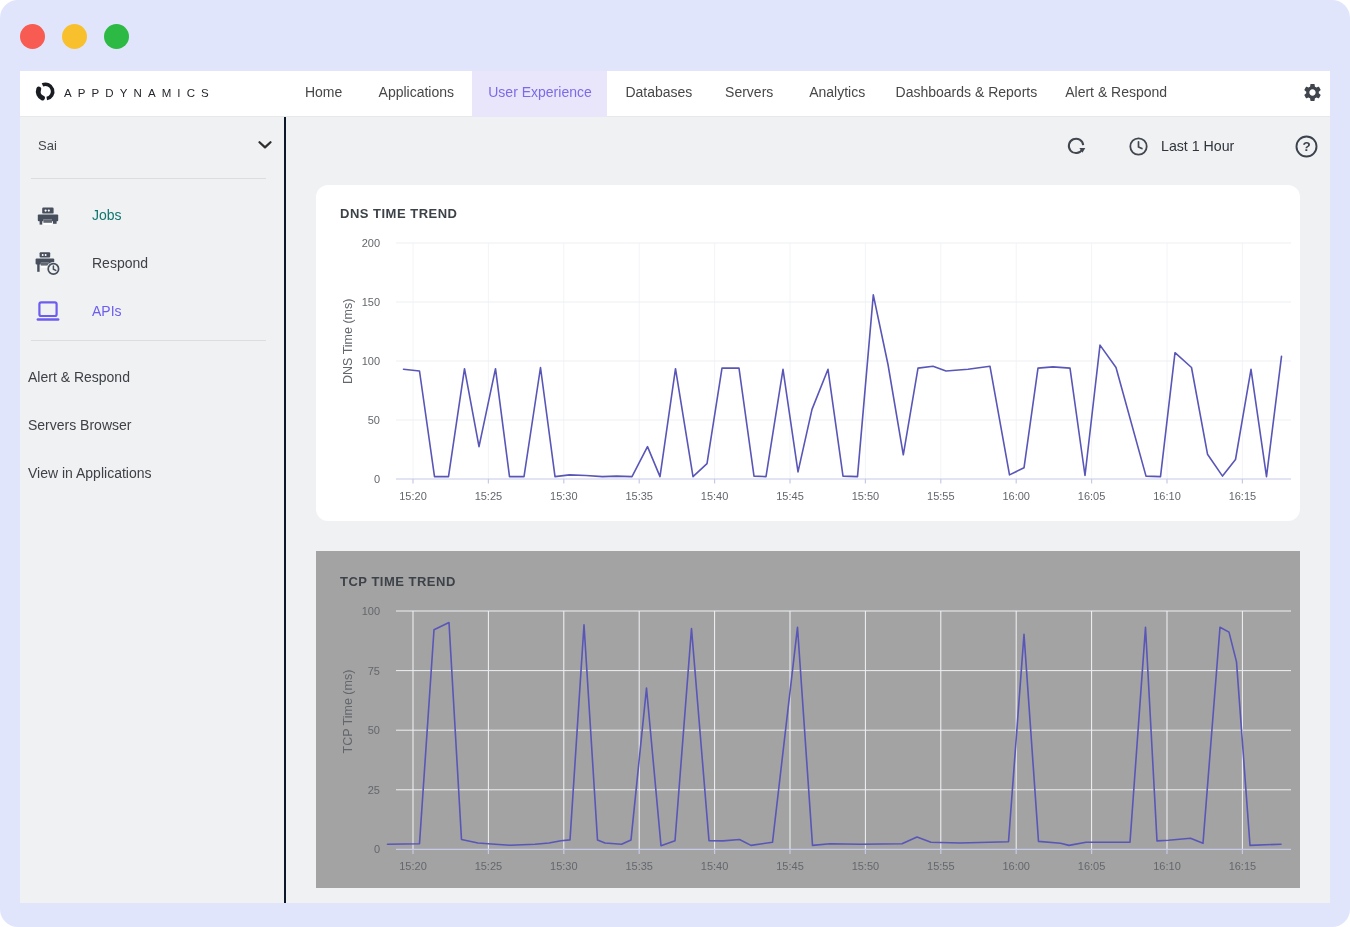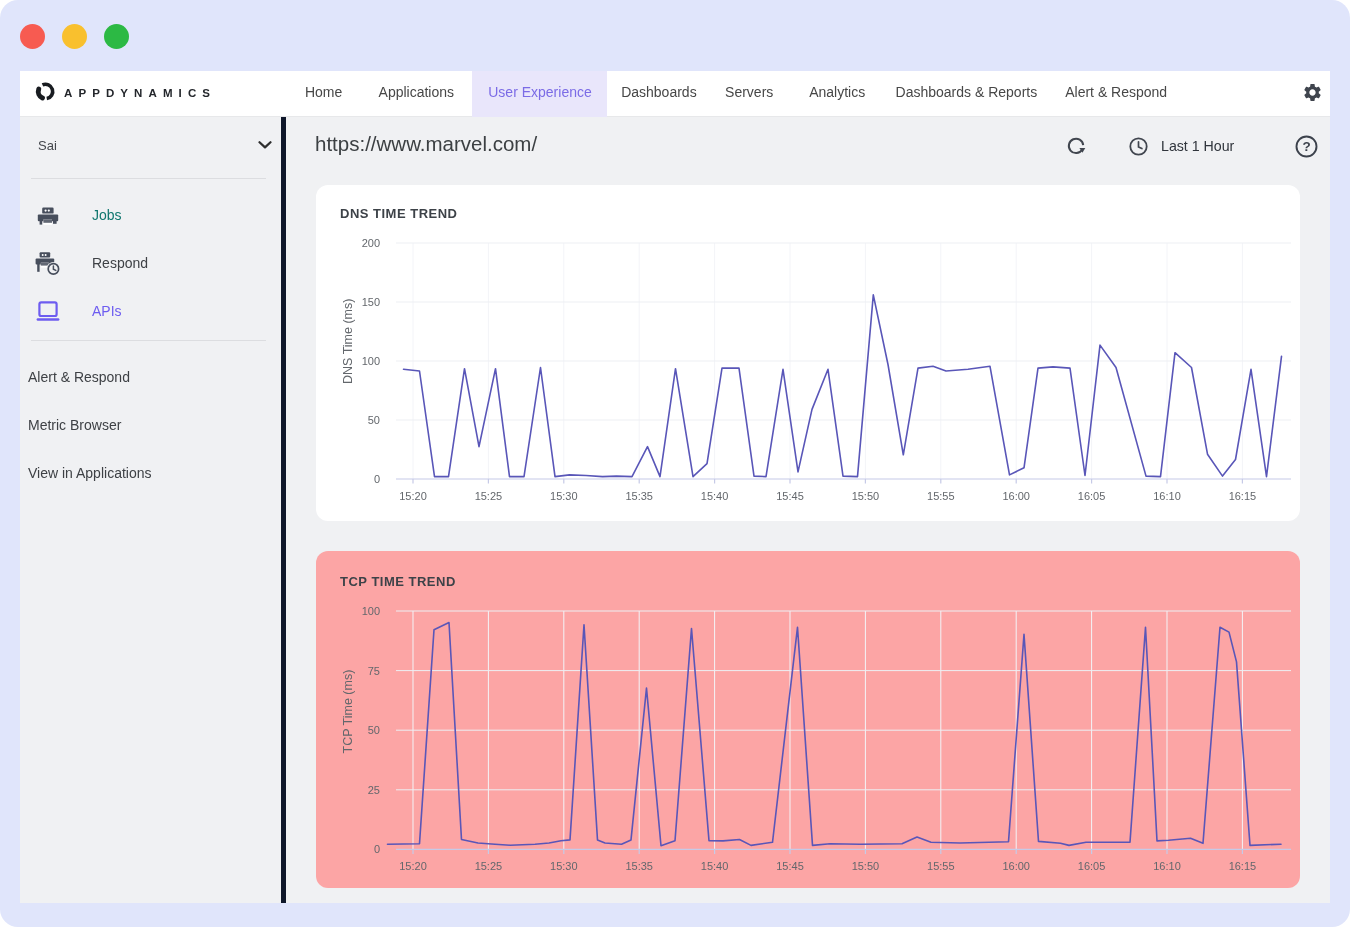--- a/index.html
+++ b/index.html
@@ -10,36 +10,36 @@
 <div class="abs" style="left:62.3px;top:24.3px;width:25px;height:25px;border-radius:50%;background:#f9c02e"></div>
 <div class="abs" style="left:103.8px;top:24.3px;width:25px;height:25px;border-radius:50%;background:#2cb944"></div>
 
 <div class="abs" style="left:20px;top:71px;width:1310px;height:832px;background:#f0f1f3;overflow:hidden">
 
   <div class="abs" style="left:0;top:0;width:1310px;height:46px;background:#fff;border-bottom:1px solid #e7e8ea">
     <div style="position:absolute;left:451.8px;top:0;width:135.5px;height:46px;background:#e9e6fb"></div>
 <div style="position:absolute;left:303.6px;top:0;height:46px;line-height:43.5px;transform:translateX(-50%);font-size:14px;color:#474747;white-space:nowrap">Home</div>
 <div style="position:absolute;left:396.3px;top:0;height:46px;line-height:43.5px;transform:translateX(-50%);font-size:14px;color:#474747;white-space:nowrap">Applications</div>
 <div style="position:absolute;left:520.0px;top:0;height:46px;line-height:43.5px;transform:translateX(-50%);font-size:14px;color:#7b6be6;white-space:nowrap">User Experience</div>
-<div style="position:absolute;left:638.9px;top:0;height:46px;line-height:43.5px;transform:translateX(-50%);font-size:14px;color:#474747;white-space:nowrap">Dashboards</div>
+<div style="position:absolute;left:638.9px;top:0;height:46px;line-height:43.5px;transform:translateX(-50%);font-size:14px;color:#474747;white-space:nowrap">Databases</div>
 <div style="position:absolute;left:729.2px;top:0;height:46px;line-height:43.5px;transform:translateX(-50%);font-size:14px;color:#474747;white-space:nowrap">Servers</div>
 <div style="position:absolute;left:817.2px;top:0;height:46px;line-height:43.5px;transform:translateX(-50%);font-size:14px;color:#474747;white-space:nowrap">Analytics</div>
 <div style="position:absolute;left:946.4px;top:0;height:46px;line-height:43.5px;transform:translateX(-50%);font-size:14px;color:#474747;white-space:nowrap">Dashboards &amp; Reports</div>
 <div style="position:absolute;left:1096.2px;top:0;height:46px;line-height:43.5px;transform:translateX(-50%);font-size:14px;color:#474747;white-space:nowrap">Alert &amp; Respond</div>
     <svg class="abs" style="left:15px;top:9px" width="22" height="23" viewBox="0 0 22 23">
       <path d="M 7.46 4.97 A 7.2 7.2 0 1 1 11.75 18.59" stroke="#191c21" stroke-width="3.6" fill="none" stroke-linecap="butt"></path>
       <path d="M 7.46 18.03 A 7.2 7.2 0 0 1 3.73 9.04" stroke="#191c21" stroke-width="4.9" fill="none" stroke-linecap="round"></path>
     </svg>
-    <div class="abs" style="left:44px;top:0;height:46px;line-height:45px;font-size:11.5px;font-weight:bold;letter-spacing:6.1px;color:#23262b">APPDYNAMICS</div>
+    <div class="abs" style="left:44px;top:0;height:46px;line-height:45px;font-size:11.5px;font-weight:normal;letter-spacing:6.1px;color:#23262b">APPDYNAMICS</div>
     <svg class="abs" style="left:1282px;top:10.5px" width="21" height="21" viewBox="0 0 24 24" fill="#3f444d">
       <path d="M19.14 12.94c.04-.3.06-.61.06-.94 0-.32-.02-.64-.07-.94l2.03-1.58c.18-.14.23-.41.12-.61l-1.92-3.32c-.12-.22-.37-.29-.59-.22l-2.39.96c-.5-.38-1.03-.7-1.62-.94l-.36-2.54c-.04-.24-.24-.41-.48-.41h-3.84c-.24 0-.43.17-.47.41l-.36 2.54c-.59.24-1.13.57-1.62.94l-2.39-.96c-.22-.08-.47 0-.59.22L2.74 8.87c-.12.21-.08.47.12.61l2.03 1.58c-.05.3-.09.63-.09.94s.02.64.07.94l-2.03 1.58c-.18.14-.23.41-.12.61l1.92 3.32c.12.22.37.29.59.22l2.39-.96c.5.38 1.03.7 1.62.94l.36 2.54c.05.24.24.41.48.41h3.84c.24 0 .44-.17.47-.41l.36-2.54c.59-.24 1.13-.56 1.62-.94l2.39.96c.22.08.47 0 .59-.22l1.92-3.32c.12-.22.07-.47-.12-.61l-2.01-1.58zM12 15.6c-1.98 0-3.6-1.62-3.6-3.6s1.62-3.6 3.6-3.6 3.6 1.62 3.6 3.6-1.62 3.6-3.6 3.6z"></path>
     </svg>
   </div>
 
-  <div class="abs" style="left:0;top:46px;width:266px;height:786px;border-right:5px solid #0f172a">
+  <div class="abs" style="left:0;top:46px;width:266px;height:786px;border-right:2px solid #0f172a">
     <div class="abs" style="left:18px;top:21px;font-size:13px;color:#44474c">Sai</div>
     <svg class="abs" style="left:238px;top:24px" width="14" height="8" viewBox="0 0 14 8">
       <path d="M1.5 1.2 L7 6.4 L12.5 1.2" fill="none" stroke="#2e2e2e" stroke-width="2.2" stroke-linecap="round" stroke-linejoin="round"></path>
     </svg>
     <div class="abs" style="left:11px;top:61px;width:235px;height:1px;background:#dcdde0"></div>
 
     <svg class="abs" style="left:17px;top:87px" width="22" height="22" viewBox="0 0 22 22">
       <g fill="#474e5c">
         <rect x="5.2" y="3.6" width="11.4" height="6" rx="1.2"></rect>
         <rect x="0.8" y="10.6" width="20.4" height="6.6" rx="1"></rect>
@@ -70,25 +70,24 @@
     <div class="abs" style="left:72px;top:138px;font-size:14px;color:#3e4145">Respond</div>
 
     <svg class="abs" style="left:16px;top:183.5px" width="24" height="21" viewBox="0 0 24 21">
       <rect x="3.4" y="1.4" width="17.2" height="13.6" rx="1.8" fill="none" stroke="#6d5cf0" stroke-width="2.2"></rect>
       <rect x="0.6" y="17.2" width="22.8" height="2.6" rx="1.3" fill="#6d5cf0"></rect>
     </svg>
     <div class="abs" style="left:72px;top:186px;font-size:14px;color:#6d5cf0">APIs</div>
 
     <div class="abs" style="left:11px;top:223px;width:235px;height:1px;background:#dcdde0"></div>
     <div class="abs" style="left:8px;top:251.5px;font-size:14px;color:#3e4145">Alert &amp; Respond</div>
-    <div class="abs" style="left:8px;top:300px;font-size:14px;color:#3e4145">Metric Browser</div>
+    <div class="abs" style="left:8px;top:300px;font-size:14px;color:#3e4145">Servers Browser</div>
     <div class="abs" style="left:8px;top:348px;font-size:14px;color:#3e4145">View in Applications</div>
   </div>
 
-  <div class="abs" style="left:295px;top:60.5px;font-size:20.5px;color:#3c4043">https://www.marvel.com/</div>
   <svg class="abs" style="left:1046px;top:65px" width="20" height="20" viewBox="0 0 20 20">
     <path d="M 16.1 13.8 A 7.2 7.2 0 1 1 17.2 9.2" fill="none" stroke="#41464f" stroke-width="2"></path>
     <path d="M 13.4 12.0 L 19.3 12.0 L 16.5 16.8 Z" fill="#41464f"></path>
   </svg>
   <svg class="abs" style="left:1109px;top:65.5px" width="19" height="19" viewBox="0 0 19 19">
     <circle cx="9.5" cy="9.5" r="8.2" fill="none" stroke="#41464f" stroke-width="1.8"></circle>
     <path d="M9.5 4.8 L9.5 9.9 L12.9 11.6" fill="none" stroke="#41464f" stroke-width="1.7" stroke-linecap="round"></path>
   </svg>
   <div class="abs" style="left:1141px;top:67px;font-size:14.2px;font-weight:normal;color:#30353c">Last 1 Hour</div>
   <svg class="abs" style="left:1274.5px;top:63.5px" width="23" height="23" viewBox="0 0 23 23">
@@ -143,21 +142,21 @@
 <text x="549.4" y="314.5" font-size="11" fill="#63676c" text-anchor="middle" font-family="Liberation Sans, sans-serif">15:50</text>
 <text x="624.8" y="314.5" font-size="11" fill="#63676c" text-anchor="middle" font-family="Liberation Sans, sans-serif">15:55</text>
 <text x="700.2" y="314.5" font-size="11" fill="#63676c" text-anchor="middle" font-family="Liberation Sans, sans-serif">16:00</text>
 <text x="775.6" y="314.5" font-size="11" fill="#63676c" text-anchor="middle" font-family="Liberation Sans, sans-serif">16:05</text>
 <text x="851.0" y="314.5" font-size="11" fill="#63676c" text-anchor="middle" font-family="Liberation Sans, sans-serif">16:10</text>
 <text x="926.4" y="314.5" font-size="11" fill="#63676c" text-anchor="middle" font-family="Liberation Sans, sans-serif">16:15</text>
 <polyline points="87.5,184.3 103.5,186.0 118.5,291.6 132.5,291.6 148.5,183.7 163.0,261.6 179.5,183.7 193.5,291.6 208.0,291.6 224.5,182.5 239.0,291.6 253.5,289.9 270.0,290.5 286.5,291.6 300.5,291.1 316.0,291.6 331.5,261.6 344.0,291.6 359.5,183.7 377.0,291.6 391.0,278.7 406.0,183.1 423.0,183.1 438.0,291.1 450.0,291.6 467.0,184.3 482.0,286.9 496.0,224.4 512.0,184.3 527.0,291.1 541.5,291.6 557.3,109.9 572.0,179.5 587.3,269.8 602.0,183.1 617.0,181.3 630.0,186.0 652.0,184.3 674.0,181.3 693.5,289.9 708.0,282.8 722.0,183.1 737.0,181.9 754.0,183.1 769.0,290.5 784.0,160.1 800.0,182.5 830.0,291.1 844.5,291.6 859.0,167.7 875.5,182.5 891.5,269.2 906.5,291.1 919.5,274.5 935.0,184.3 950.5,291.6 965.5,171.3" fill="none" stroke="#5956b8" stroke-width="1.6" stroke-linejoin="round" stroke-linecap="round"></polyline>
 </svg>
   </div>
 
-  <div class="abs" style="left:296px;top:480px;width:984px;height:337px;background:#fca5a5;border-radius:12px">
+  <div class="abs" style="left:296px;top:480px;width:984px;height:337px;background:#a3a3a3;border-radius:0">
     <div class="abs" style="left:24px;top:23px;font-size:13px;font-weight:bold;letter-spacing:0.5px;color:#3d4248">TCP TIME TREND</div>
     <svg width="984" height="337" viewBox="0 0 984 337" style="position:absolute;left:0;top:0">
 <line x1="97.0" y1="60" x2="97.0" y2="298.4" stroke="#f3f4f8" stroke-width="1"></line>
 <line x1="172.4" y1="60" x2="172.4" y2="298.4" stroke="#f3f4f8" stroke-width="1"></line>
 <line x1="247.8" y1="60" x2="247.8" y2="298.4" stroke="#f3f4f8" stroke-width="1"></line>
 <line x1="323.2" y1="60" x2="323.2" y2="298.4" stroke="#f3f4f8" stroke-width="1"></line>
 <line x1="398.6" y1="60" x2="398.6" y2="298.4" stroke="#f3f4f8" stroke-width="1"></line>
 <line x1="474.0" y1="60" x2="474.0" y2="298.4" stroke="#f3f4f8" stroke-width="1"></line>
 <line x1="549.4" y1="60" x2="549.4" y2="298.4" stroke="#f3f4f8" stroke-width="1"></line>
 <line x1="624.8" y1="60" x2="624.8" y2="298.4" stroke="#f3f4f8" stroke-width="1"></line>

